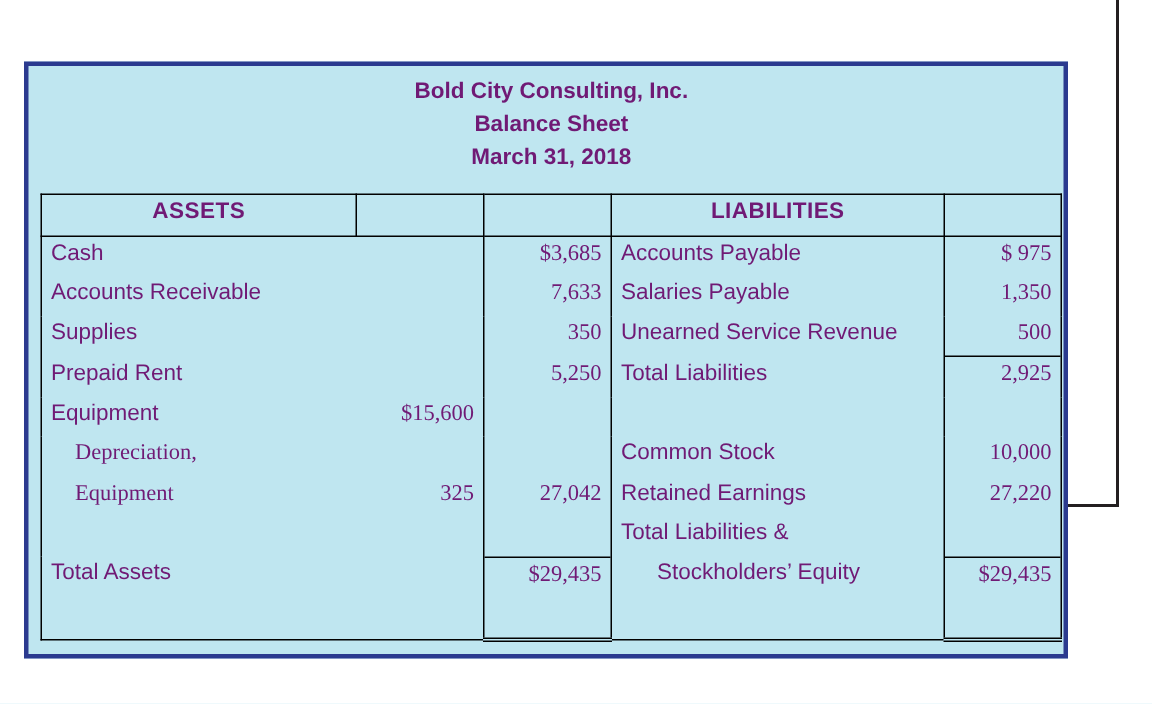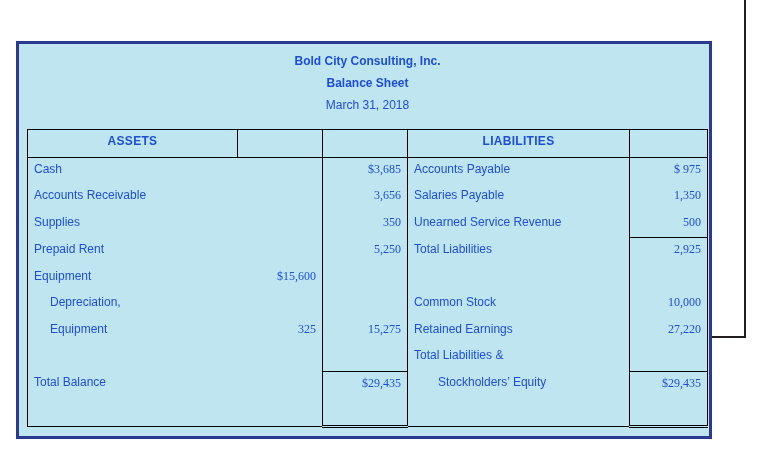--- a/index.html
+++ b/index.html
@@ -60,22 +60,22 @@
     border: 3px solid #2b3a8f;
     box-sizing: border-box;
     padding: 6px 8px 8px 8px;
   }
 
   table.bs {
     width: 100%;
     height: 100%;
     border-collapse: collapse;
     table-layout: fixed;
-    font-size: 12px;
-    color: #1d4ed8;
+    font-size: 15px;
+    color: #701a75;
   }
   table.bs td {
     padding: 0 6px;
     vertical-align: top;
     line-height: 22px;
     height: 22px;
   }
 
   
   col.c1 { width: 210px; }
@@ -85,35 +85,35 @@
   col.c5 { width: 78px; }
 
   .title-cell {
     text-align: center;
     font-weight: bold;
     line-height: 19px;
     padding-top: 4px;
     padding-bottom: 3px;
   }
   .title-cell .line1, .title-cell .line2 { font-weight: bold; }
-  .title-cell .line3 { font-weight: normal; }
+  .title-cell .line3 { font-weight: bold; }
 
   .hdr {
     text-align: center;
     font-weight: bold;
     letter-spacing: 0.3px;
   }
 
   .bt { border-top: 1.5px solid #000; }
   .bb { border-bottom: 1.5px solid #000; }
   .bl { border-left: 1.5px solid #000; }
   .br { border-right: 1.5px solid #000; }
 
   .num { text-align: right; font-family: Liberation Serif, serif; }
-  .indent1 { padding-left: 22px !important; }
+  .indent1 { padding-left: 22px !important; font-family: Liberation Serif, serif; }
   .indent2 { padding-left: 30px !important; }
   .center-b { text-align: center; font-weight: bold; }
 
   .thin-top { border-top: 1.2px solid #000; text-align: right; }
   .dbl-bottom {
     border-bottom: 3px double #000;
   }
   .spacer-row td { height: 10px; line-height: 10px; }
 </style>
 </head>
@@ -156,21 +156,21 @@
           <td class="bl">Cash</td>
           <td class="num br"></td>
           <td class="num br">$3,685</td>
           <td class="br">Accounts Payable</td>
           <td class="num br">$  975</td>
         </tr>
 
         <tr>
           <td class="bl">Accounts Receivable</td>
           <td class="num br"></td>
-          <td class="num br">3,656</td>
+          <td class="num br">7,633</td>
           <td class="br">Salaries Payable</td>
           <td class="num br">1,350</td>
         </tr>
 
         <tr>
           <td class="bl">Supplies</td>
           <td class="num br"></td>
           <td class="num br">350</td>
           <td class="br">Unearned Service Revenue</td>
           <td class="num br">500</td>
@@ -197,36 +197,36 @@
           <td class="bl indent1">Depreciation,</td>
           <td class="num br"></td>
           <td class="num br"></td>
           <td class="br">Common Stock</td>
           <td class="num br">10,000</td>
         </tr>
 
         <tr>
           <td class="bl indent1">Equipment</td>
           <td class="num br">325</td>
-          <td class="num br">15,275</td>
+          <td class="num br">27,042</td>
           <td class="br">Retained Earnings</td>
           <td class="num br">27,220</td>
         </tr>
 
 
         <tr>
           <td class="bl"></td>
           <td class="num br"></td>
           <td class="num br"></td>
           <td class="br">Total Liabilities &amp;</td>
           <td class="num br"></td>
         </tr>
 
         <tr>
-          <td class="bl">Total Balance</td>
+          <td class="bl">Total Assets</td>
           <td class="num br"></td>
           <td class="num br thin-top">$29,435</td>
           <td class="br indent2">Stockholders’ Equity</td>
           <td class="num br thin-top">$29,435</td>
         </tr>
 
         <tr class="spacer-row">
           <td class="bl bb"></td>
           <td class="br bb"></td>
           <td class="br bb dbl-bottom"></td>

